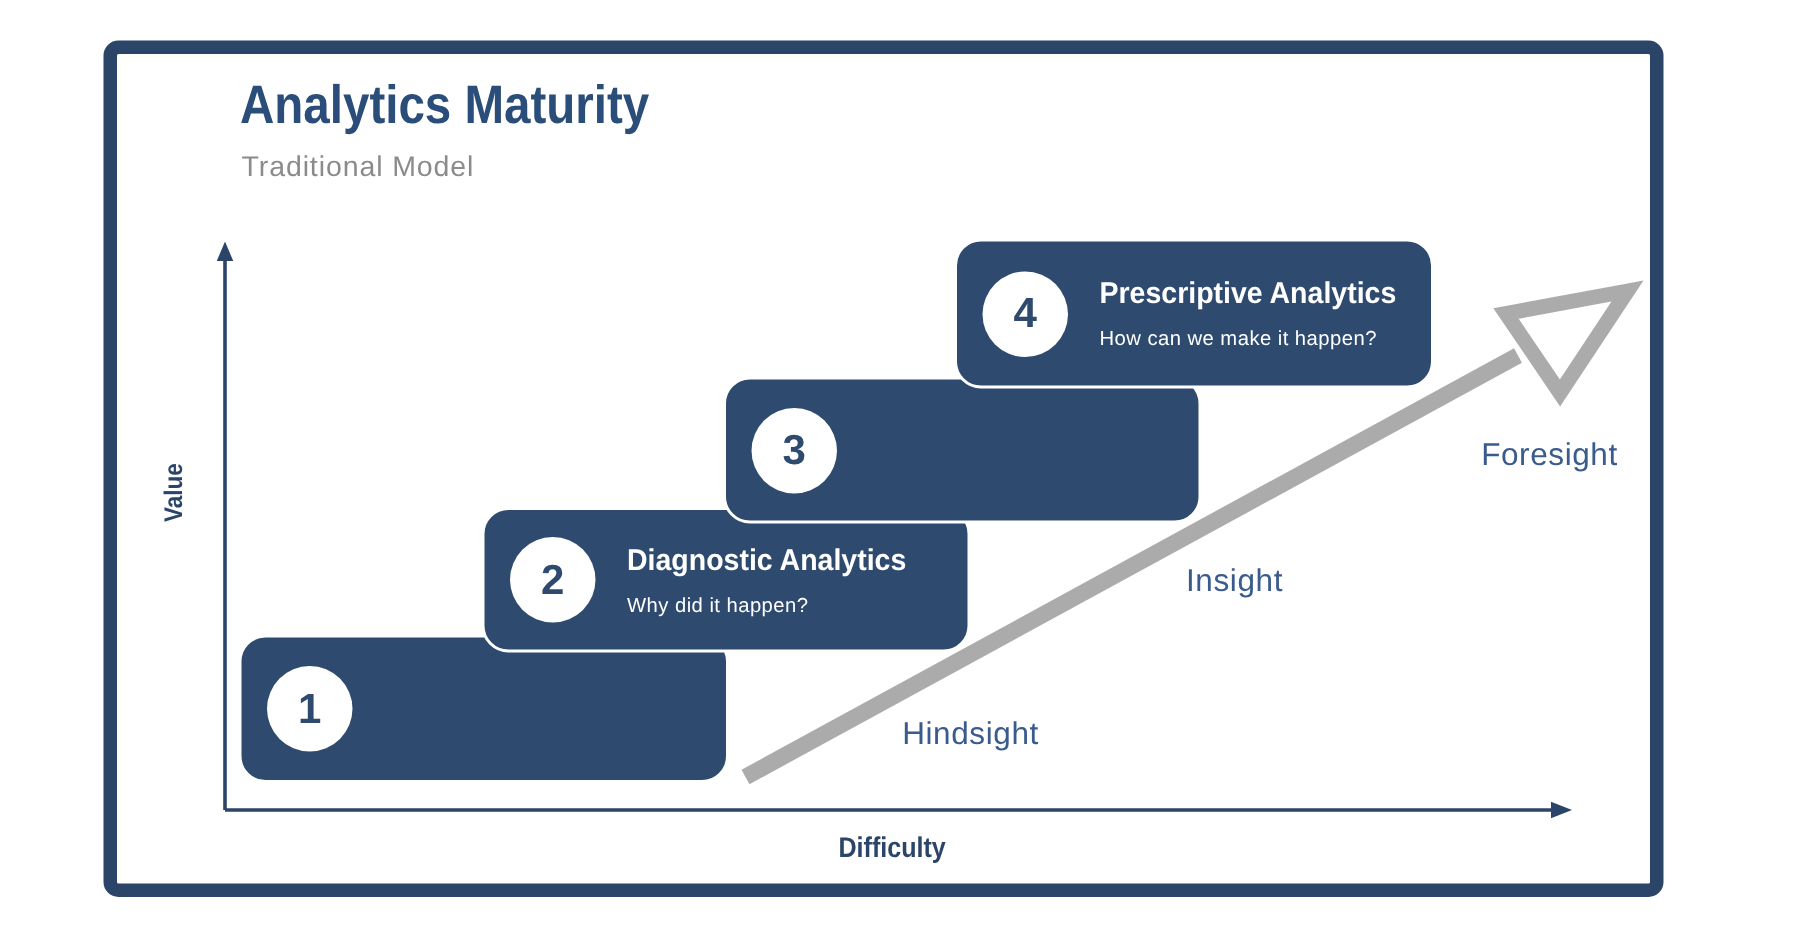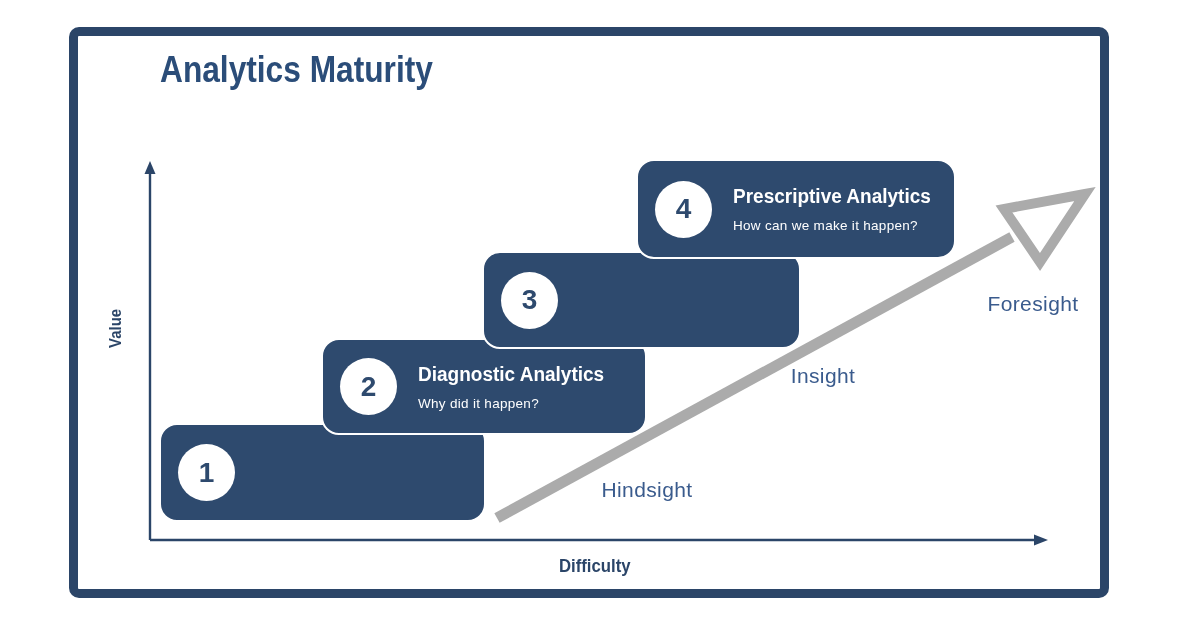--- a/index.html
+++ b/index.html
@@ -41,33 +41,34 @@
     font-size:28px;font-weight:bold;
   }
   .card-text{margin-left:21px;min-width:0;}
   .card-title{color:#ffffff;font-size:20px;font-weight:bold;line-height:1.15;white-space:nowrap;}
   .card-sub{color:#ffffff;font-size:13.5px;margin-top:10px;letter-spacing:0.3px;white-space:nowrap;}
   .sight-label{
     position:absolute;color:#3A5B8D;font-size:21px;letter-spacing:0.4px;
     text-align:center;width:120px;z-index:6;white-space:nowrap;
   }
   .hindsight{left:587px;top:478px;}
-  .insight{left:763px;top:364px;}
+  .insight{left:763px;top:376px;}
   .foresight{left:973px;top:260px;margin-top:32px;}
 </style>
 </head>
 <body>
 
 <div class="canvas">
 
   <div class="frame"></div>
 
   <div class="title">
     <span class="cond">Analytics Maturity</span>
   </div>
+  <div class="subtitle">Traditional Model</div>
 
   <svg class="overlay" width="1200" height="628" viewBox="0 0 1200 628">
 
     <g>
       <line x1="497" y1="518" x2="1012" y2="237" stroke="#ABABAB" stroke-width="11"></line>
       <polygon points="1085,194 1004,209 1040,262" fill="#FFFFFF" stroke="#ABABAB" stroke-width="10" stroke-miterlimit="10"></polygon>
     </g>
 
     <g>
       <line x1="150" y1="540" x2="150" y2="172" stroke="#2B4568" stroke-width="2.4"></line>

